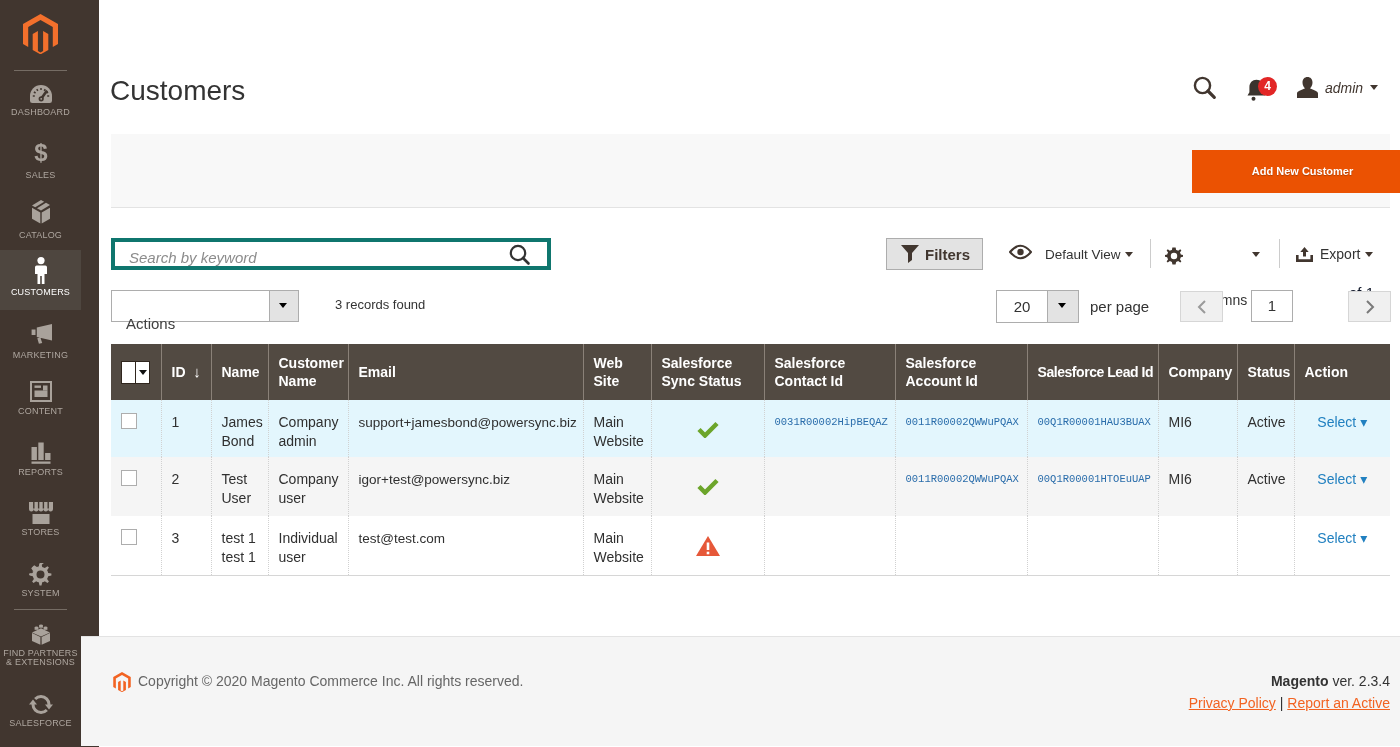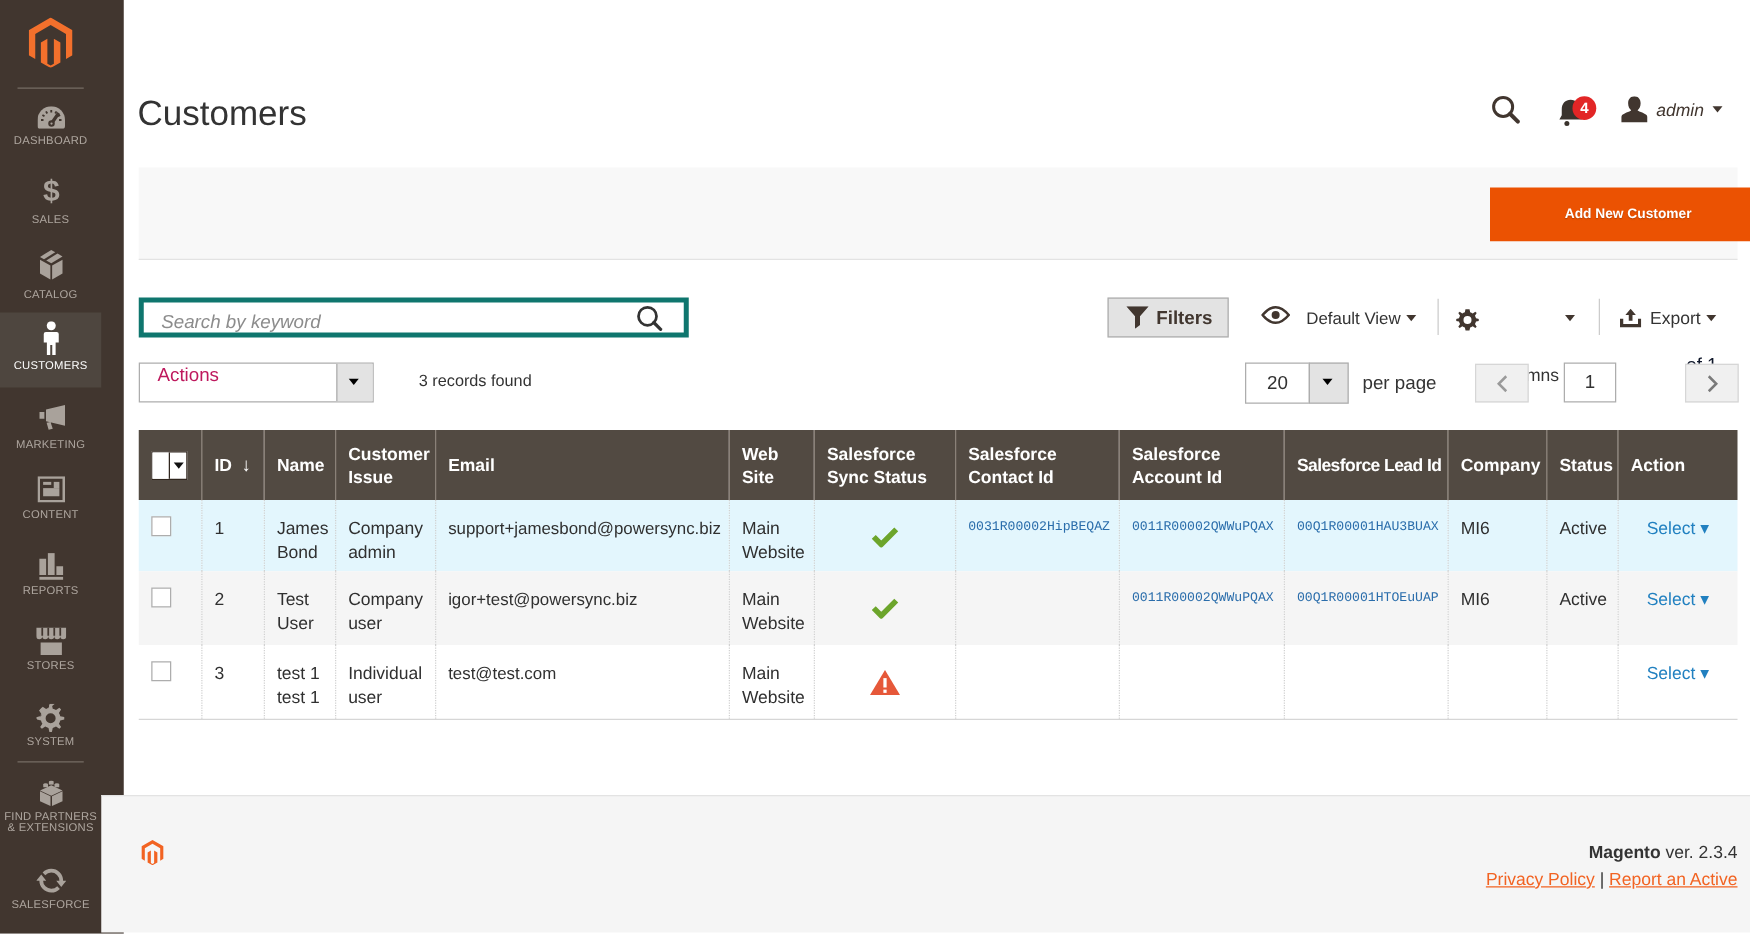--- a/index.html
+++ b/index.html
@@ -31,21 +31,21 @@
 #searchbox { position:absolute; left:111px; top:238px; width:440px; height:32px; border:4px solid #0f766e; background:#fff; }
 #searchbox .ph { position:absolute; left:14px; top:7px; font-size:15px; font-style:italic; color:#8c8c8c; }
 #filtersbtn { position:absolute; left:886px; top:238px; width:97px; height:32px; background:#e3e3e3; border:1px solid #adadad; font-size:15px; font-weight:bold; color:#41362f; }
 #filtersbtn span { position:absolute; left:38px; top:7px; }
 .tb-txt { position:absolute; font-size:14px; color:#333; white-space:nowrap; }
 .tb-div { position:absolute; top:239px; width:1px; height:29px; background:#ccc; }
 .caret { position:absolute; width:0; height:0; border-left:4.5px solid transparent; border-right:4.5px solid transparent; border-top:5.5px solid #41362f; }
 
 
 #actions { position:absolute; left:111px; top:290px; width:188px; height:32px; border:1px solid #adadad; background:#fff; }
-#actions .t { position:absolute; left:14px; top:1px; font-size:15px; color:#be185d; }
+#actions .t { position:absolute; left:14px; top:24px; font-size:15px; color:#404040; }
 #actions .dd { position:absolute; right:0; top:0; width:29px; height:30px; background:#e3e3e3; border-left:1px solid #adadad; }
 #records { position:absolute; left:335px; top:297px; font-size:13px; color:#333; }
 #ppsel { position:absolute; left:996px; top:290px; width:52px; height:33px; border:1px solid #adadad; background:#fff; text-align:center; line-height:31px; font-size:15px; color:#333; }
 #ppdd { position:absolute; left:1047px; top:290px; width:32px; height:33px; border:1px solid #adadad; background:#e3e3e3; }
 #perpage { position:absolute; left:1090px; top:298px; font-size:15px; color:#333; }
 .pgbtn { position:absolute; width:43px; height:31px; background:#f0f0f0; border:1px solid #d6d6d6; display:flex; align-items:center; justify-content:center; }
 #pg1 { position:absolute; left:1251px; top:290px; width:42px; height:32px; border:1px solid #adadad; background:#fff; text-align:center; line-height:30px; font-size:15px; color:#333; }
 #of1 { position:absolute; left:1304px; top:284px; font-size:15px; color:#0f172a;margin-left:45px; }
 
 
@@ -319,21 +319,21 @@
 <th>
             <div class="hcb">
               <div class="hcb-l"></div>
               <div class="hcb-r">
                 <div class="hcb-caret"></div>
               </div>
             </div>
           </th>
           <th><span style="white-space:nowrap">ID&nbsp; <span style="font-weight:normal; font-size:15px;">↓</span></span></th>
           <th>Name</th>
-          <th>Customer Issue</th>
+          <th>Customer Name</th>
           <th>Email</th>
           <th>Web Site</th>
           <th>Salesforce Sync Status</th>
           <th>Salesforce Contact Id</th>
           <th>Salesforce Account Id</th>
           <th style="white-space:nowrap; padding-left:10px; letter-spacing:-0.45px;">Salesforce Lead Id</th>
           <th>Company</th>
           <th>Status</th>
           <th>Action</th>
 </tr>
@@ -399,15 +399,16 @@
           <td style="text-align:center"><span class="sel-link">Select ▾</span></td>
 </tr>
 </tbody>
 </table>
 </div>
 <div id="footer">
 <svg style="position:absolute; left:32px; top:35px;" width="18" height="20" viewBox="0 0 35 40">
   <path fill="#f26322" d="M17.5 0 L35 10.1 L35 30.1 L29.8 33.1 L29.8 13.1 L17.5 6 L5.2 13.1 L5.2 33.1 L0 30.1 L0 10.1 Z"></path>
   <path fill="#f26322" d="M20.1 36.9 L17.5 38.4 L14.9 36.9 L14.9 16.9 L9.7 19.9 L9.7 35.9 L17.5 40.4 L25.3 35.9 L25.3 19.9 L20.1 16.9 Z"></path>
 </svg>
+<div id="copy">Copyright © 2020 Magento Commerce Inc. All rights reserved.</div>
 <div id="ver"><b>Magento</b> ver. 2.3.4</div>
 <div id="links"><a>Privacy Policy</a> <span>|</span> <a>Report an Active</a></div>
 </div>
 
 </body></html>

